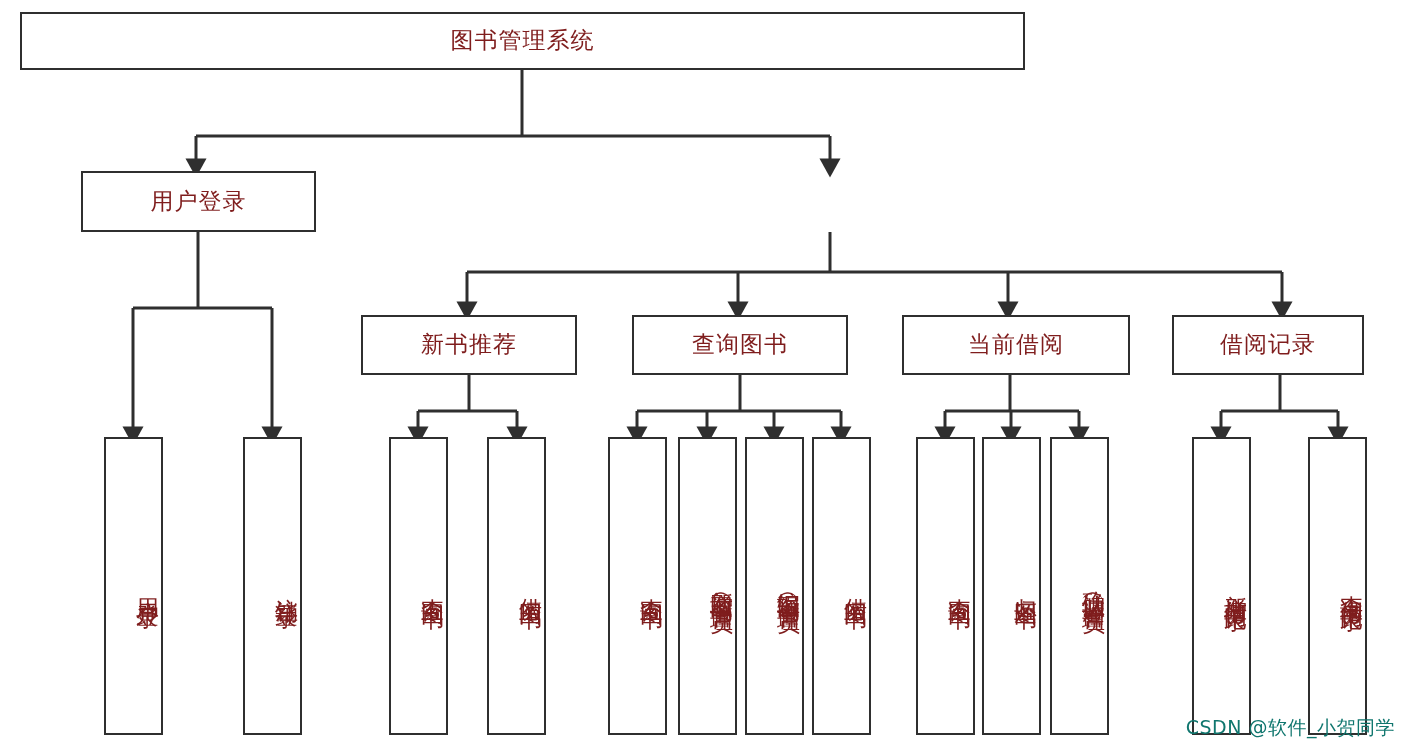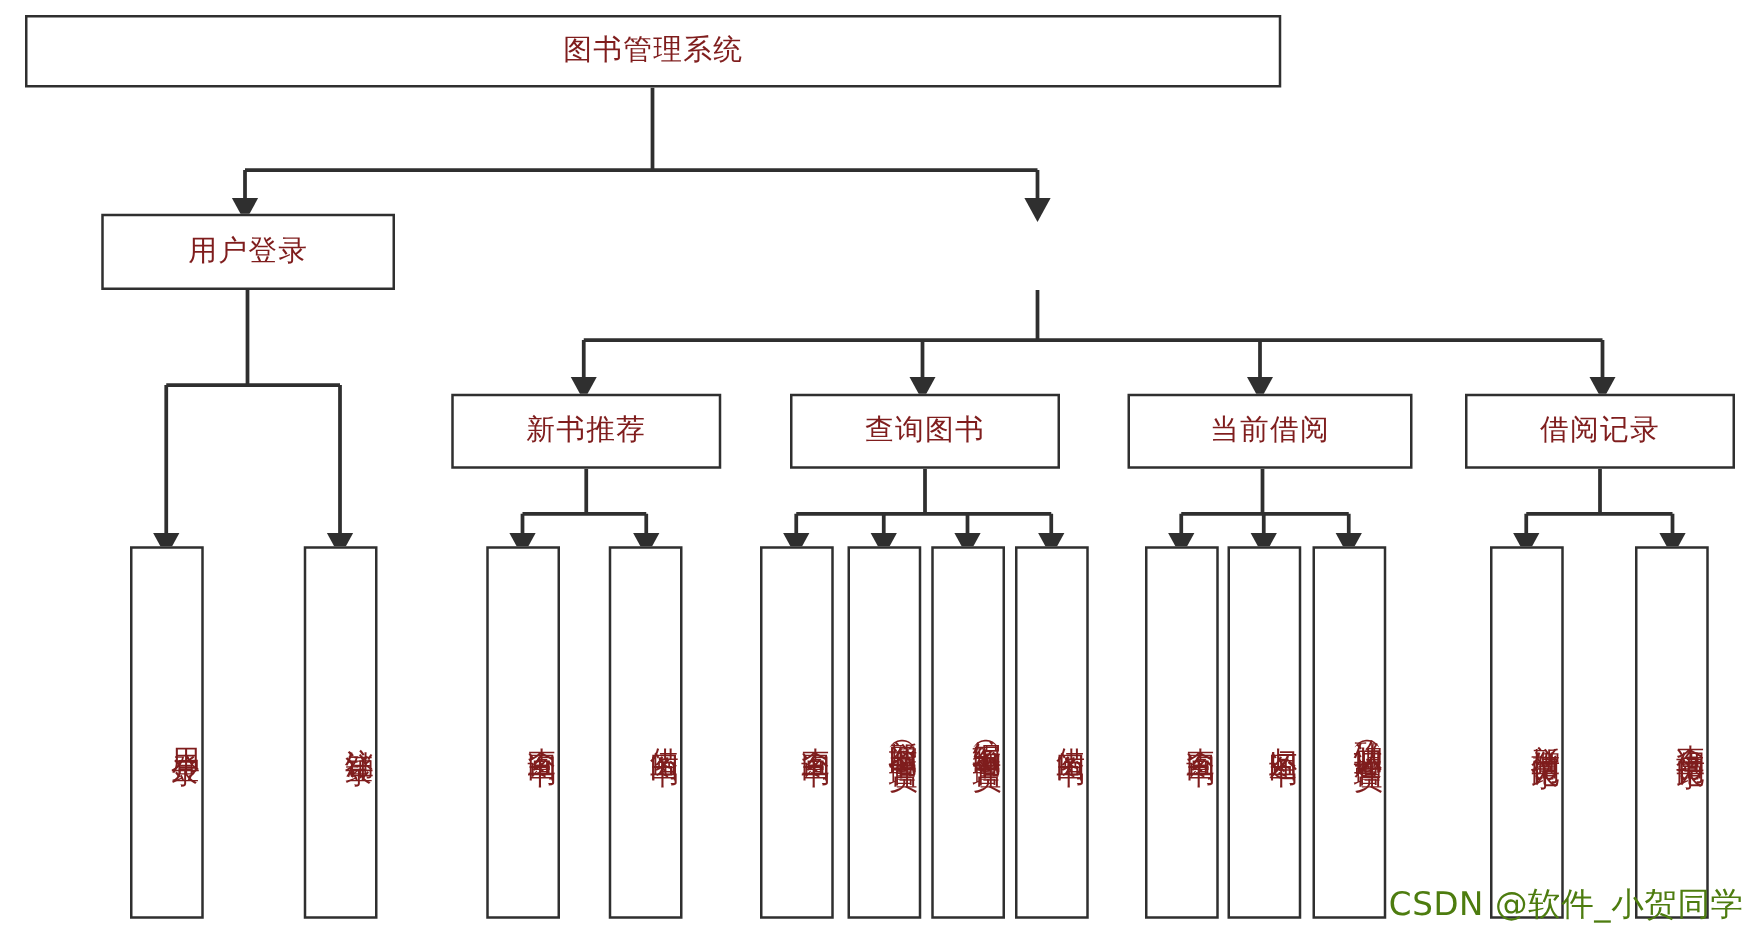--- a/index.html
+++ b/index.html
@@ -49,22 +49,22 @@
     padding-top: 6px;
     padding-bottom: 6px;
     text-align: center;
     align-items: flex-start;
     justify-content: center;
   }
   .watermark {
     position: absolute;
     right: 10px;
     bottom: 6px;
-    font-size: 26px;
-    color: #4d7c0f;
+    font-size: 19px;
+    color: #0f766e;
     white-space: nowrap;
     letter-spacing: 0.5px;
   }
 </style>
 </head>
 <body>
 
 <div id="canvas">
 
   <svg id="edges" viewBox="0 0 1405 747" xmlns="http://www.w3.org/2000/svg">
@@ -127,21 +127,21 @@
 
   <div class="node node-h" style="left:361px; top:315px; width:216px; height:60px;">
     <span>新书推荐</span>
   </div>
   <div class="node node-h" style="left:632px; top:315px; width:216px; height:60px;">
     <span>查询图书</span>
   </div>
   <div class="node node-h" style="left:902px; top:315px; width:228px; height:60px;">
     <span>当前借阅</span>
   </div>
-  <div class="node node-h" style="left:1172px; top:315px; width:216px; height:60px;">
+  <div class="node node-h" style="left:1172px; top:315px; width:192px; height:60px;">
     <span>借阅记录</span>
   </div>
 
   <div class="node node-v" style="left:104px; top:437px; width:59px; height:298px;">
     <span>用户登录</span>
   </div>
   <div class="node node-v" style="left:243px; top:437px; width:59px; height:298px;">
     <span>注销登录</span>
   </div>
 

